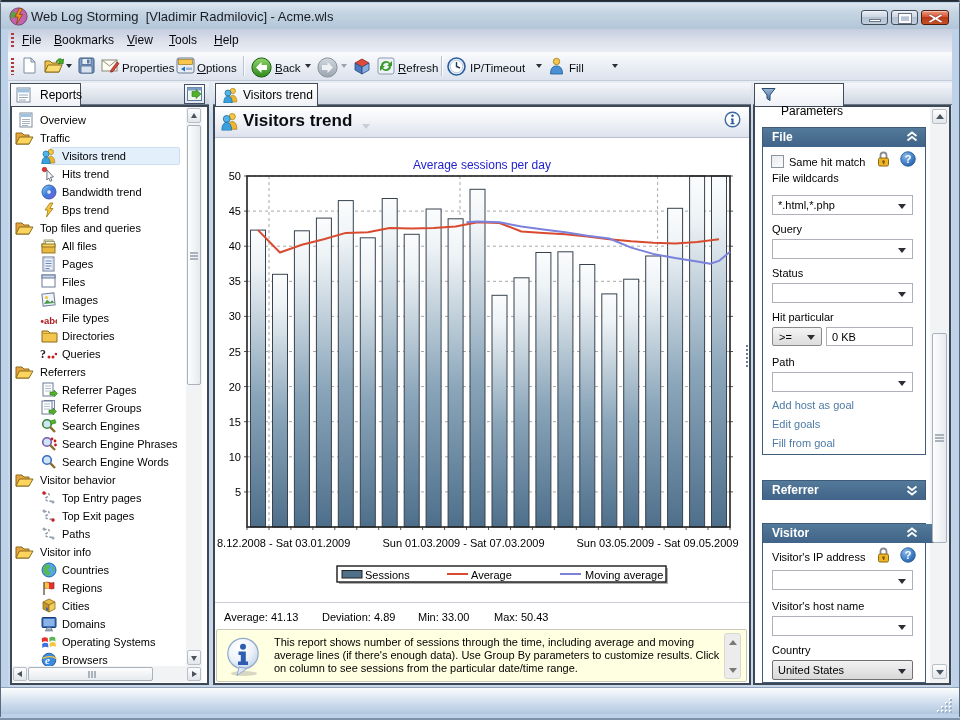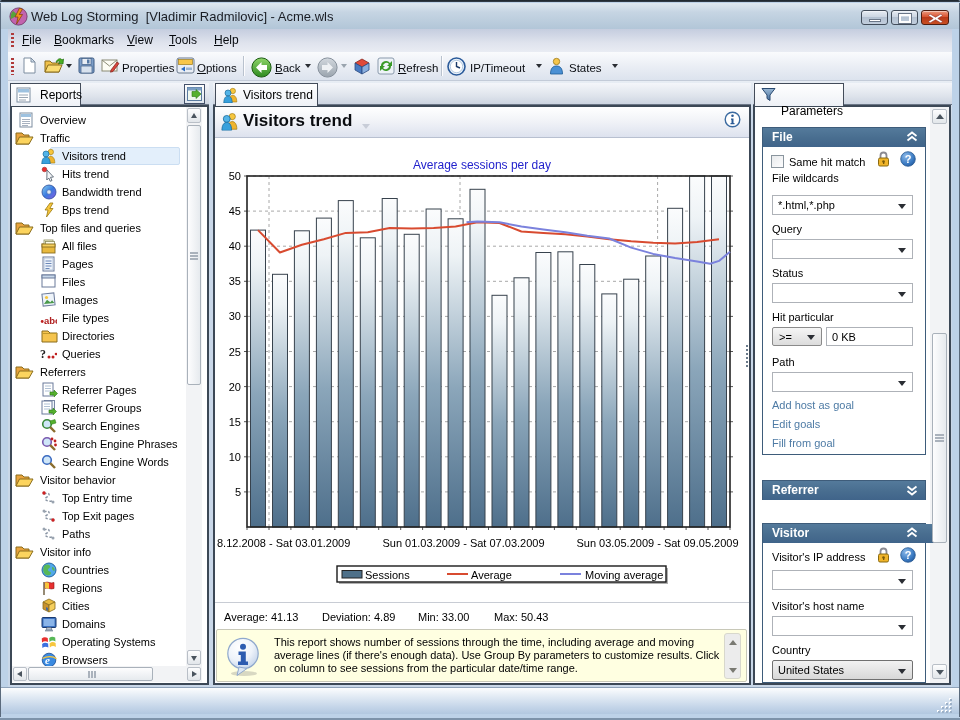--- a/index.html
+++ b/index.html
@@ -143,21 +143,21 @@
       <circle cx="9.5" cy="9.5" r="8.5" fill="#eaf2fa" stroke="#2a5a9a" stroke-width="1.6"></circle>
       <circle cx="9.5" cy="9.5" r="6.2" fill="#fff" stroke="#88aacc" stroke-width=".6"></circle>
       <path d="M9.5 5 L9.5 9.5 L13 11" stroke="#1a3a6a" stroke-width="1.4" fill="none"></path>
     </svg></div>
 <div class="tbtxt" style="left:470px">IP/Timeout</div>
 <div class="tri" style="left:536px;top:64px;border-left:3.5px solid transparent;border-right:3.5px solid transparent;border-top:4px solid #2a2d33"></div>
 <div class="abs" style="left:548px;top:57px"><svg width="17" height="18" viewBox="0 0 17 18">
       <circle cx="8.5" cy="4.5" r="3.2" fill="#f7c64a" stroke="#9a7a1a" stroke-width=".8"></circle>
       <path d="M2.5 17 C2.5 11 5 9 8.5 9 C12 9 14.5 11 14.5 17 Z" fill="#4a90d4" stroke="#1c5a94" stroke-width=".8"></path>
     </svg></div>
-<div class="tbtxt" style="left:569px">States</div>
+<div class="tbtxt" style="left:569px">Fill</div>
 <div class="tri" style="left:612px;top:64px;border-left:3.5px solid transparent;border-right:3.5px solid transparent;border-top:4px solid #2a2d33"></div>
 <div id="client"></div>
 <div class="tabrow" style="left:10px;top:83px;width:199px"></div>
 <div class="tab" style="left:10px;top:83px;width:71px"></div>
 <svg class="abs" style="left:16px;top:87px;z-index:4" width="15" height="16" viewBox="0 0 15 16">
     <rect x="1" y="1" width="13" height="14" fill="#fff" stroke="#7d8da0"></rect>
     <rect x="2" y="2" width="11" height="3.5" fill="#9ec2e0"></rect>
     <g stroke="#9aa6b4" stroke-width="1">
       <line x1="3" y1="8" x2="12" y2="8"></line>
       <line x1="3" y1="10.5" x2="12" y2="10.5"></line>
@@ -318,21 +318,21 @@
         <path d="M1 3 L7 3 L9 5 L14 5 L14 14 L1 14 Z" fill="#e8a33d" stroke="#8a6d1d" stroke-width="1"></path>
         <path d="M1 14 L4.5 7 L18 7 L14 14 Z" fill="#fcd45e" stroke="#8a6d1d" stroke-width="1"></path>
       </svg></div>
 <div class="ttext" style="left:28px;top:367px">Visitor behavior</div>
 <div class="ticon" style="left:29px;top:383px"><svg width="15" height="16" viewBox="0 0 15 16">
         <path d="M3 4 C8 2 10 5 6 7 C2 9 6 12 11 11" fill="none" stroke="#8a95a4" stroke-width="1.4" stroke-dasharray="2.5 1.6"></path>
         <circle cx="3" cy="3" r="1.5" fill="#9aa4b0"></circle>
         <circle cx="12" cy="12" r="1.5" fill="#9aa4b0"></circle>
         <circle cx="3" cy="3" r="1.7" fill="#d02020"></circle>
       </svg></div>
-<div class="ttext" style="left:50px;top:385px">Top Entry time</div>
+<div class="ttext" style="left:50px;top:385px">Top Entry pages</div>
 <div class="ticon" style="left:29px;top:401px"><svg width="15" height="16" viewBox="0 0 15 16">
         <path d="M3 4 C8 2 10 5 6 7 C2 9 6 12 11 11" fill="none" stroke="#8a95a4" stroke-width="1.4" stroke-dasharray="2.5 1.6"></path>
         <circle cx="3" cy="3" r="1.5" fill="#9aa4b0"></circle>
         <circle cx="12" cy="12" r="1.5" fill="#9aa4b0"></circle>
         <circle cx="12" cy="12" r="1.7" fill="#d02020"></circle>
       </svg></div>
 <div class="ttext" style="left:50px;top:403px">Top Exit pages</div>
 <div class="ticon" style="left:29px;top:419px"><svg width="15" height="16" viewBox="0 0 15 16">
         <path d="M3 4 C8 2 10 5 6 7 C2 9 6 12 11 11" fill="none" stroke="#8a95a4" stroke-width="1.4" stroke-dasharray="2.5 1.6"></path>
         <circle cx="3" cy="3" r="1.5" fill="#9aa4b0"></circle>

